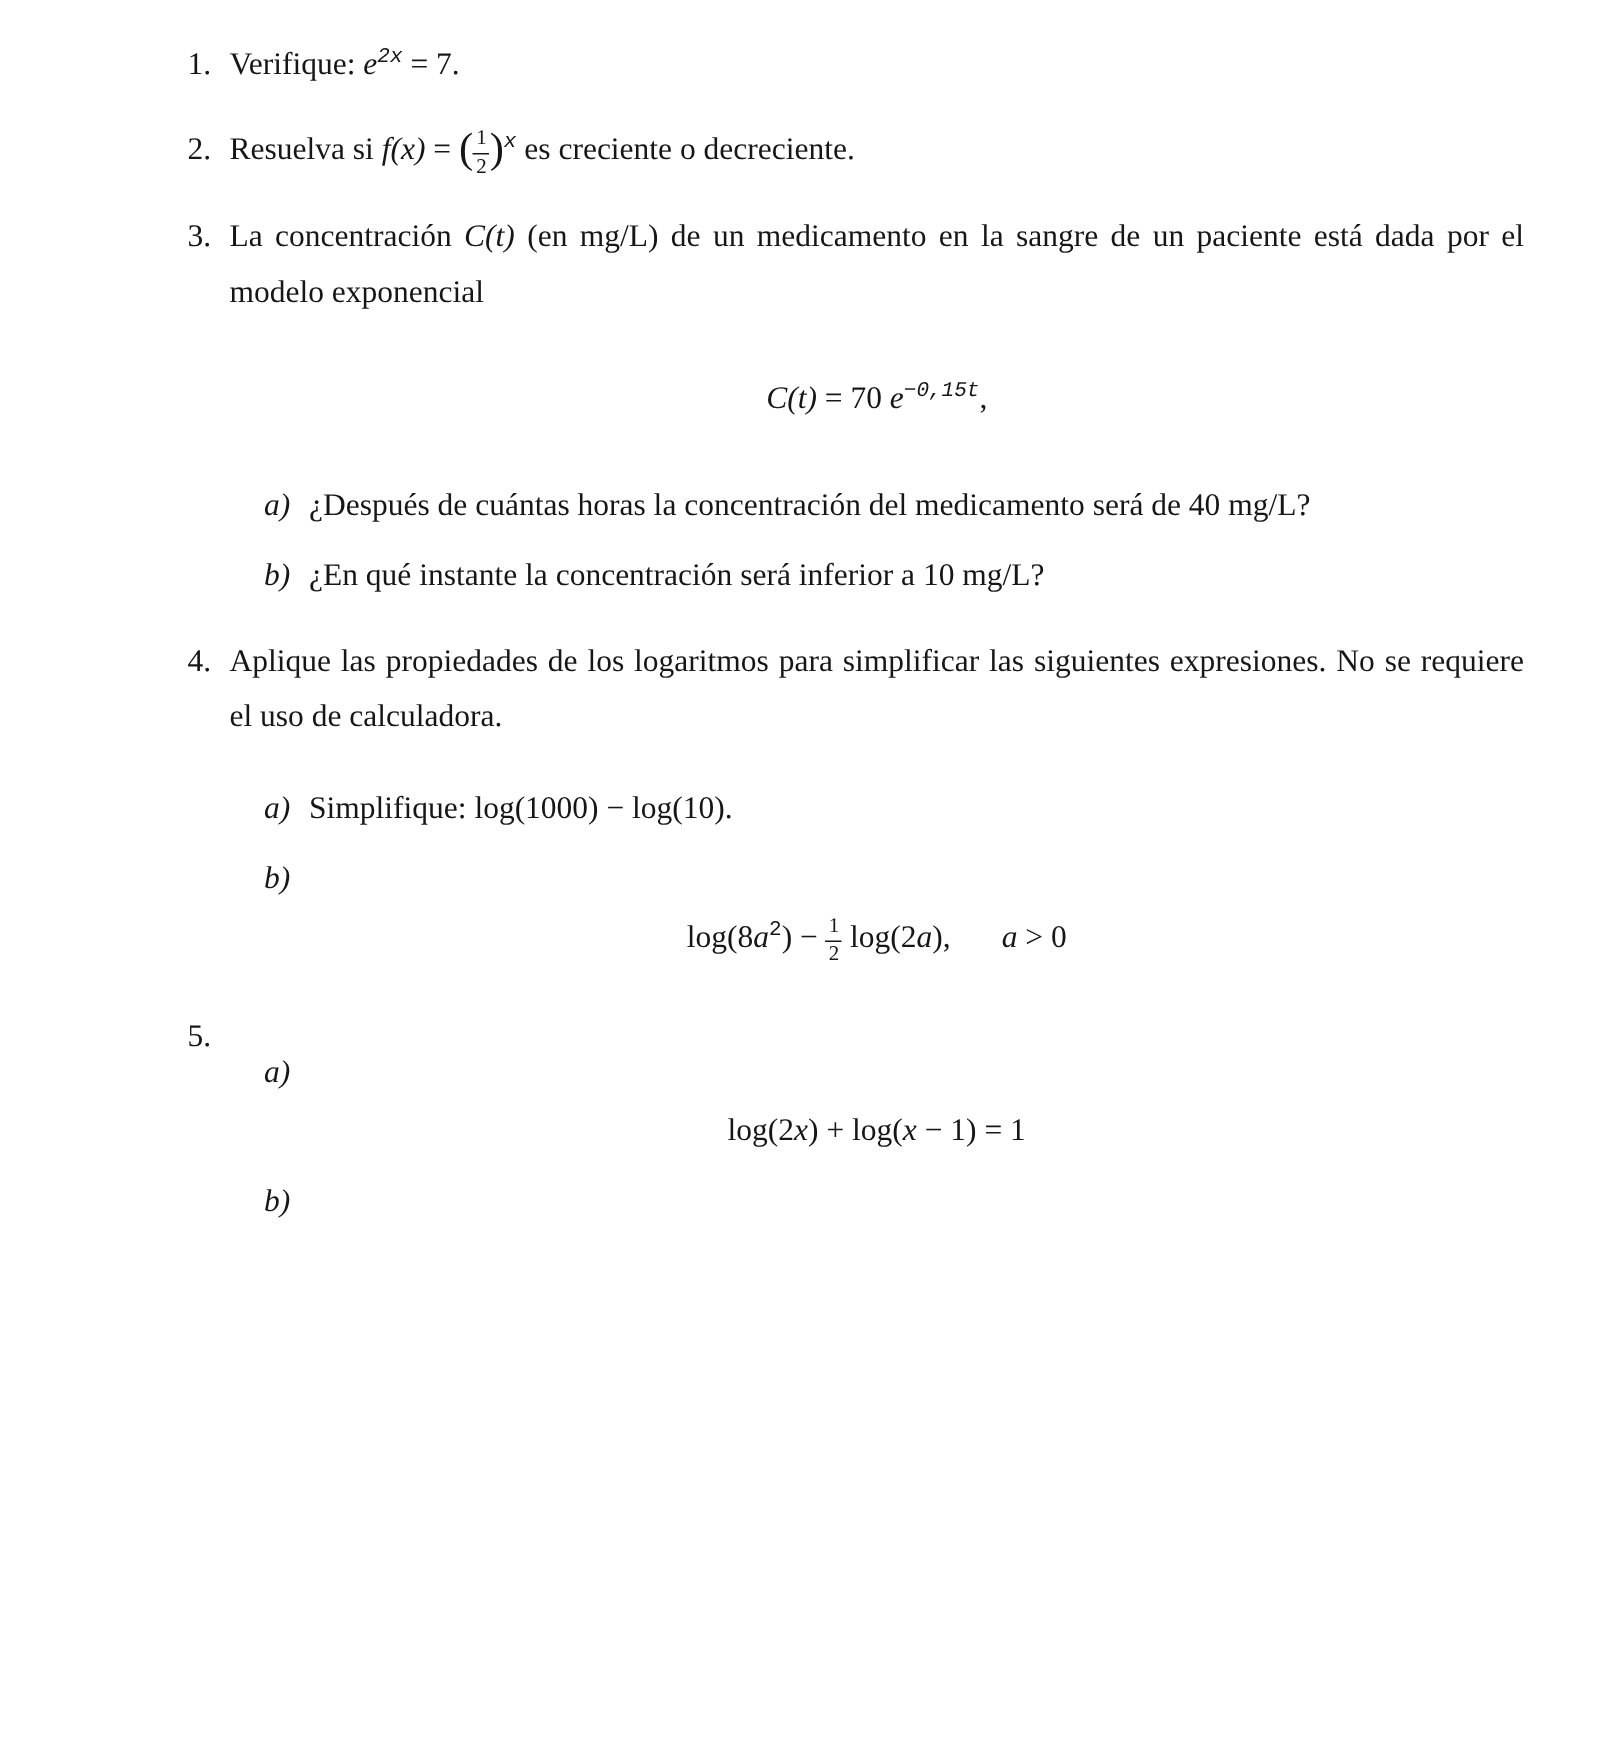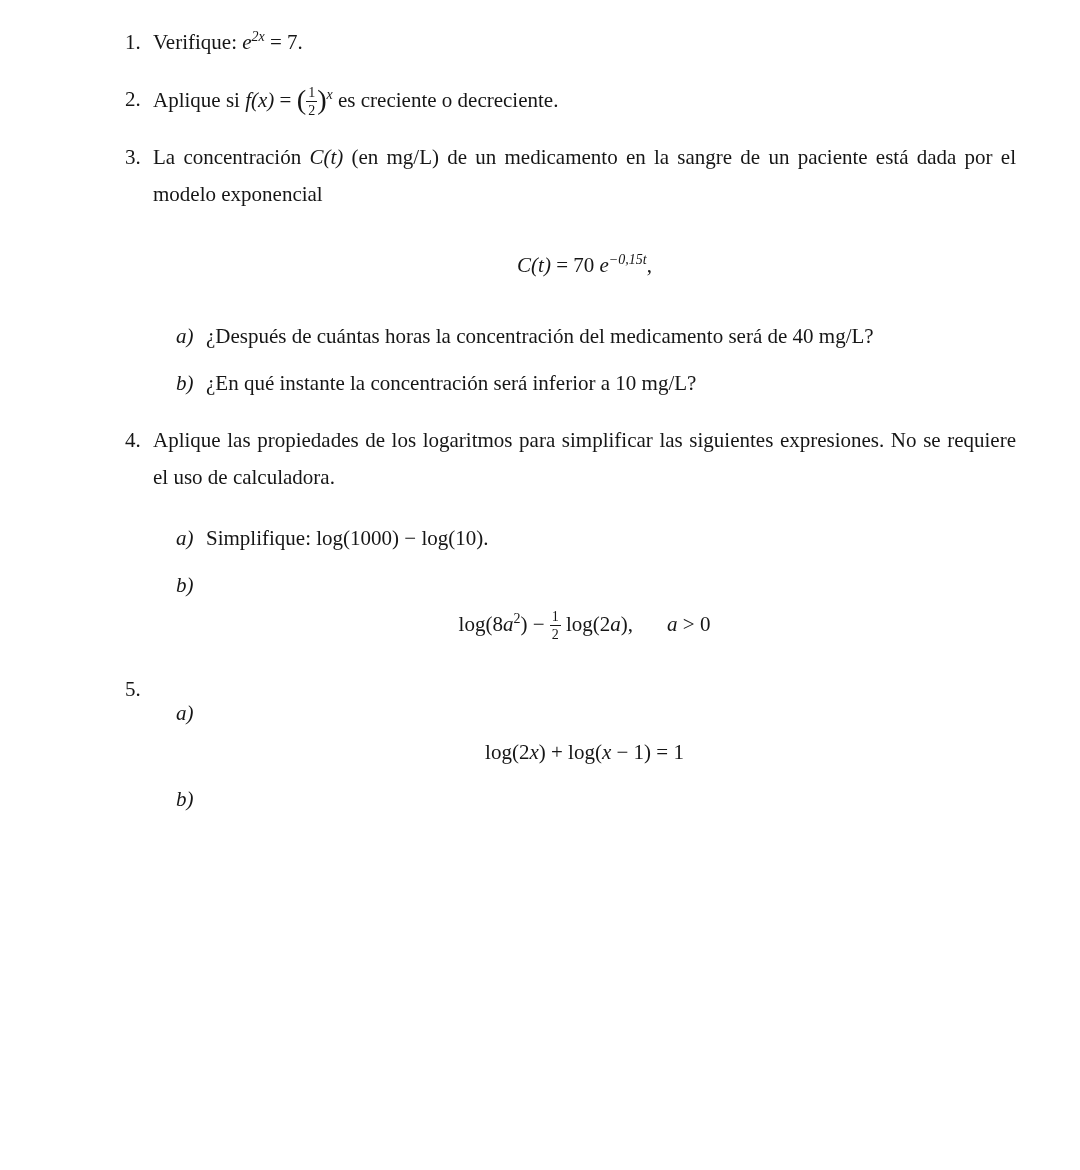--- a/index.html
+++ b/index.html
@@ -49,21 +49,21 @@
     font-style: italic;
     line-height: 37px;
   }
   .sub-body { flex: 1; line-height: 37px; }
   .sub-eq { margin: 2px 0 8px; }
   .mi { font-style: italic; }
   sup, sub {
     font-size: 14px;
     line-height: 0;
   }
-  sup { vertical-align: 0.55em; }
+  sup { vertical-align: 0.55em; font-family: Liberation Mono, monospace; }
   sub { vertical-align: -0.25em; }
   .frac {
     display: inline-block;
     vertical-align: -0.62em;
     text-align: center;
     font-size: 14px;
     line-height: 1.1;
   }
   .frac .num {
     display: block;
@@ -85,21 +85,21 @@
   <div class="item">
     <span class="item-no">1.</span>
     <div class="item-body">
       <p class="par"><span>Verifique: </span><span class="mi">e</span><sup class="mi">2x</sup><span> = 7.</span></p>
     </div>
   </div>
 
   <div class="item">
     <span class="item-no">2.</span>
     <div class="item-body">
-      <p class="par"><span>Aplique si </span><span class="mi">f(x)</span><span> = </span><span class="bigp">(</span><span class="frac"><span class="num">1</span><span class="den">2</span></span><span class="bigp">)</span><sup class="mi">x</sup><span> es creciente o decreciente.</span></p>
+      <p class="par"><span>Resuelva si </span><span class="mi">f(x)</span><span> = </span><span class="bigp">(</span><span class="frac"><span class="num">1</span><span class="den">2</span></span><span class="bigp">)</span><sup class="mi">x</sup><span> es creciente o decreciente.</span></p>
     </div>
   </div>
 
   <div class="item">
     <span class="item-no">3.</span>
     <div class="item-body">
       <p class="par"><span>La concentración </span><span class="mi">C(t)</span><span> (en mg/L) de un medicamento en la sangre de un paciente está dada por el modelo exponencial</span></p>
 
       <div class="eq"><span class="mi">C(t)</span><span> = 70 </span><span class="mi">e</span><sup class="mi">−0,15t</sup><span>,</span></div>
 

